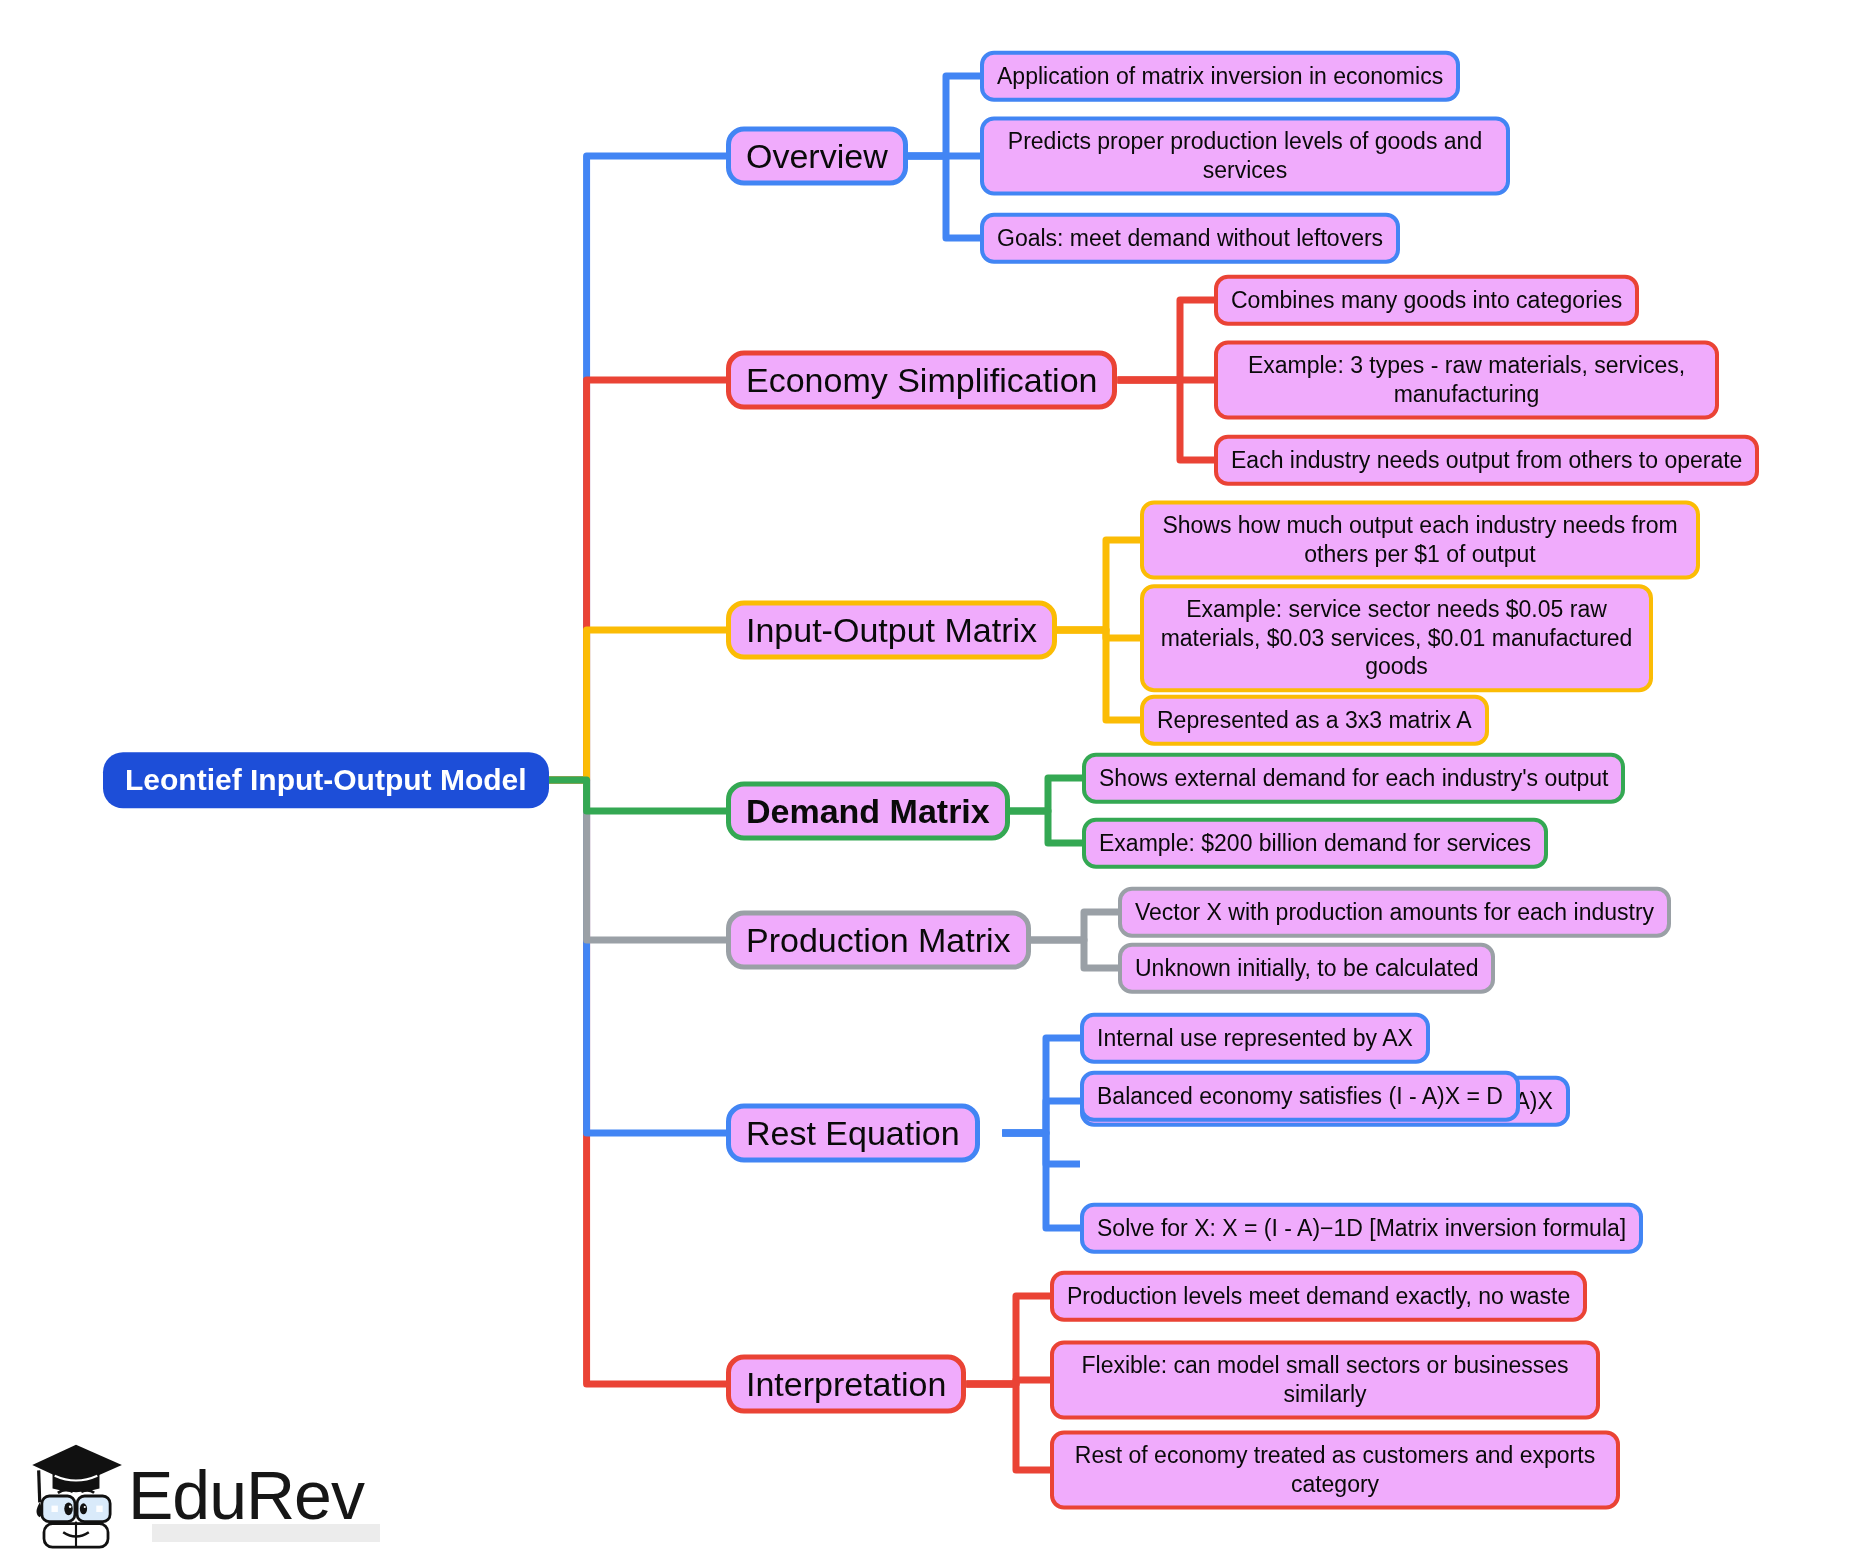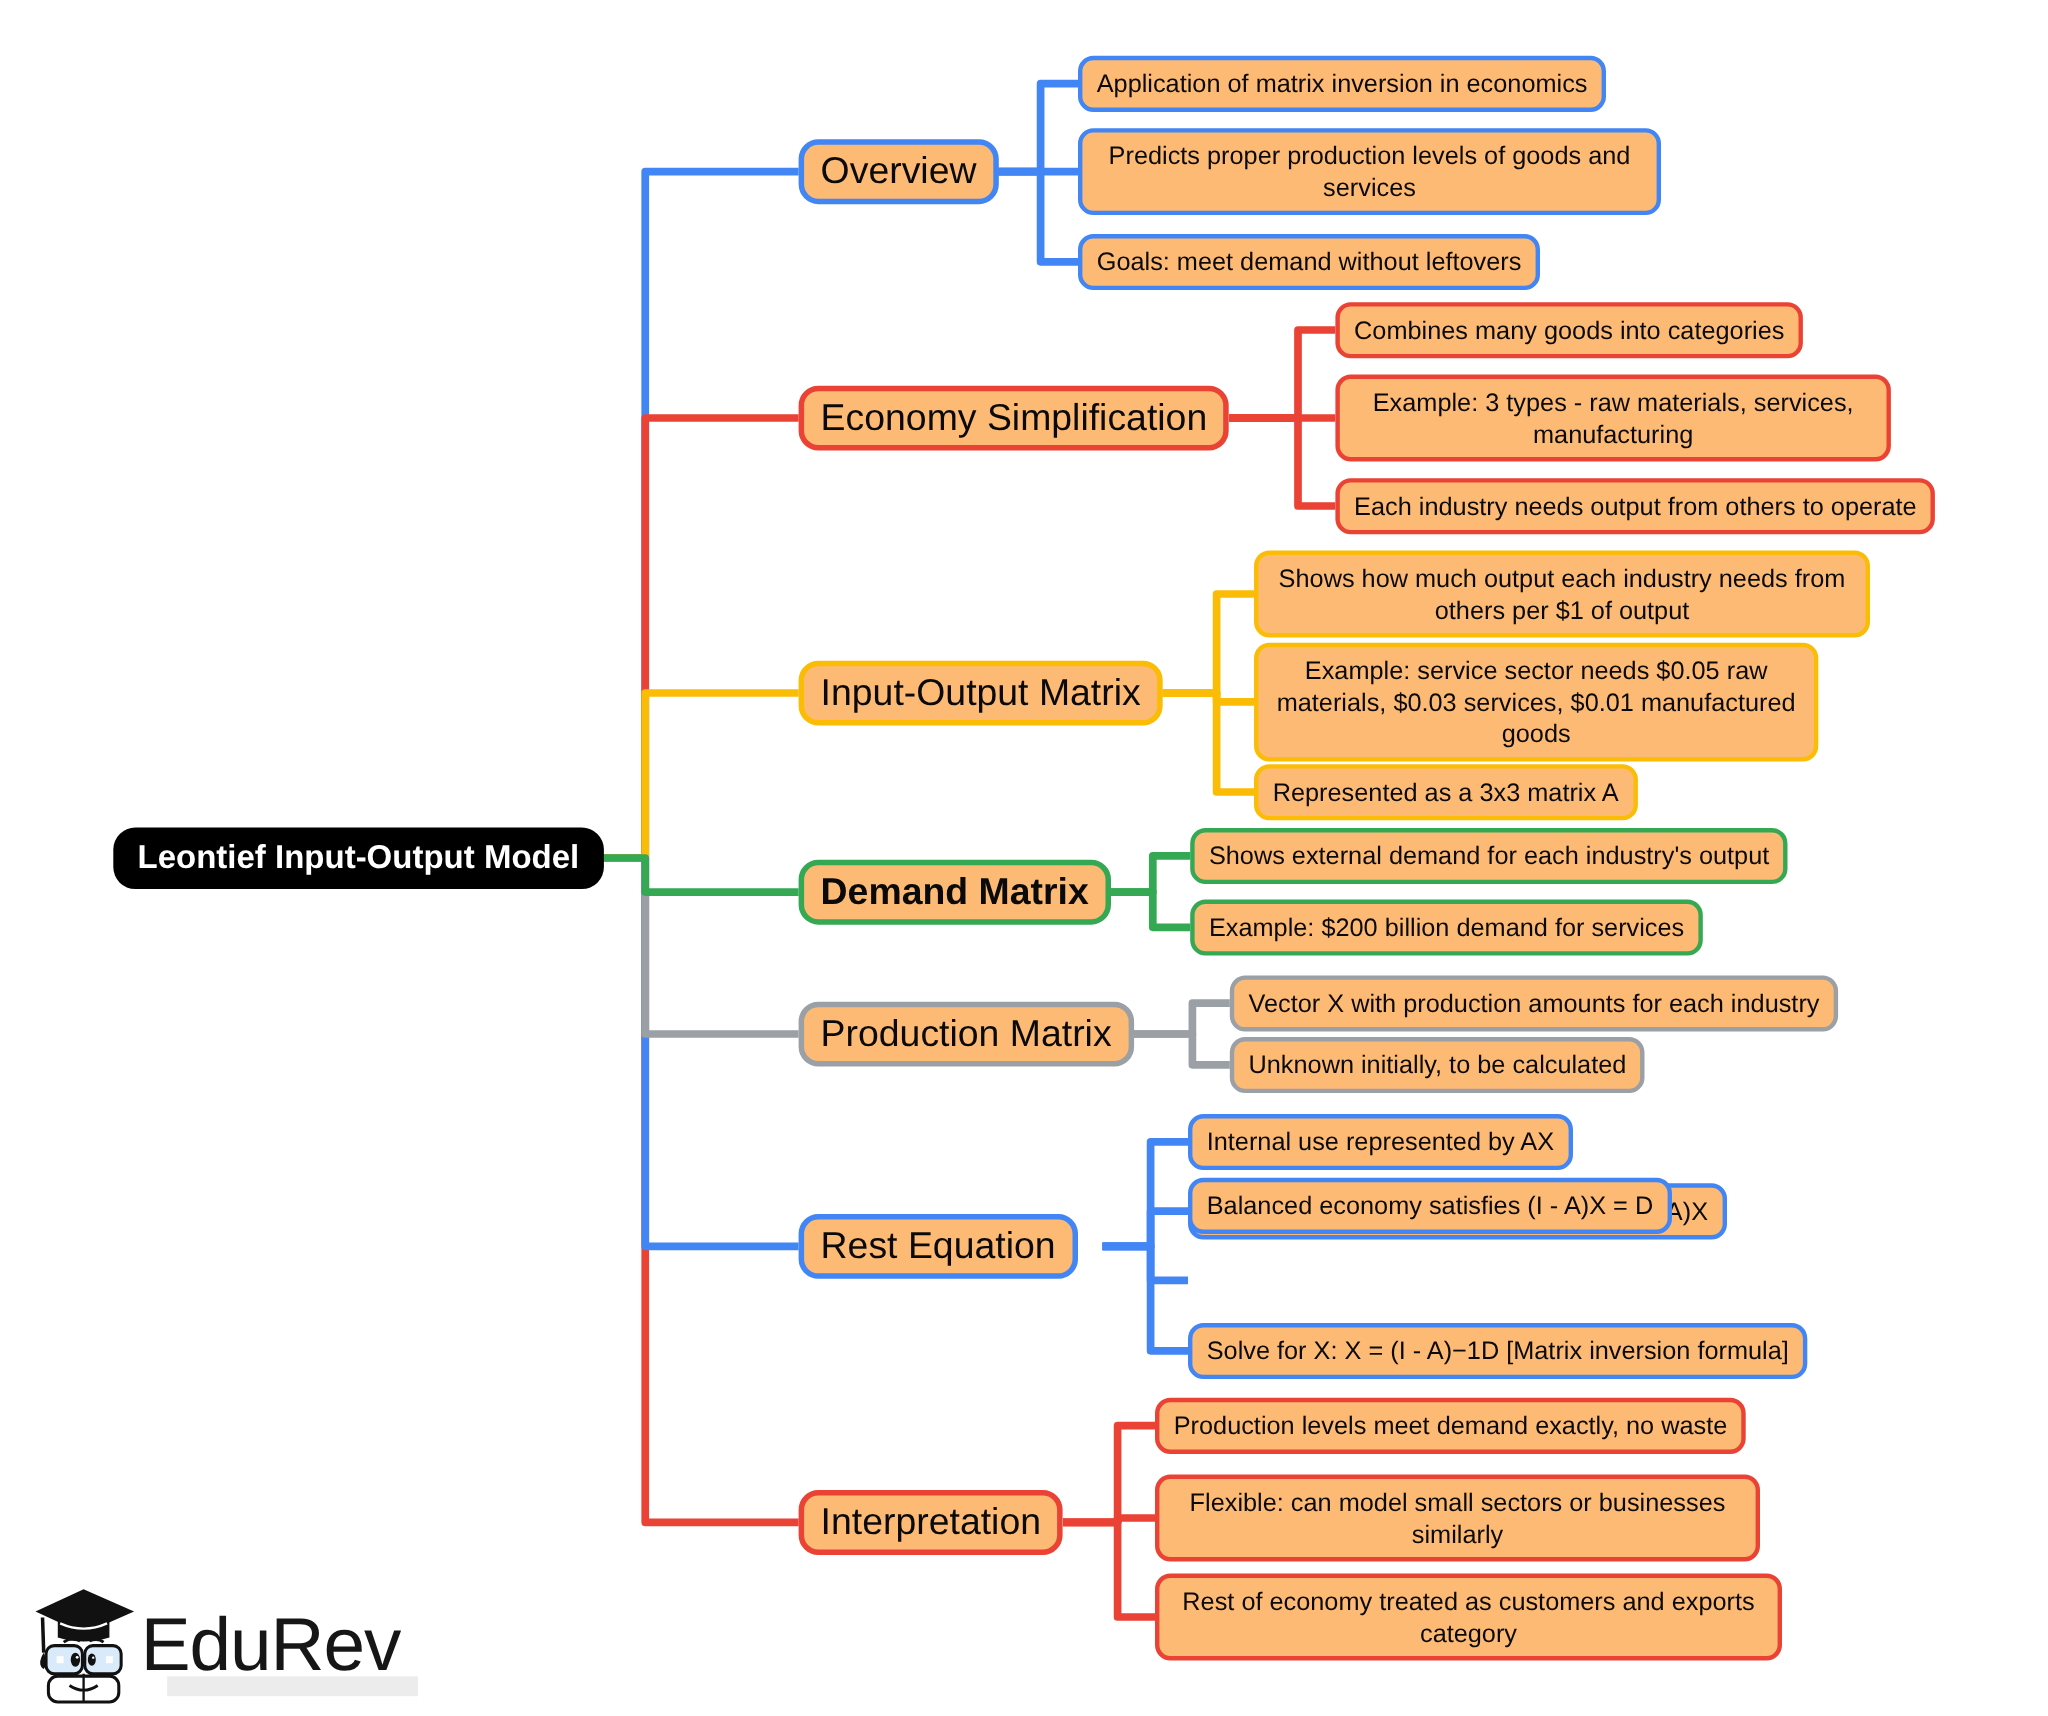--- a/index.html
+++ b/index.html
@@ -1,22 +1,22 @@
 <!DOCTYPE html>
 <html><head>
 <meta charset="utf-8">
 <title>Leontief Input-Output Model</title>
 <style>
   html,body{margin:0;padding:0;background:#fff;}
   #canvas{position:relative;width:1862px;height:1560px;background:#ffffff;overflow:hidden;
           font-family:"Liberation Sans","DejaVu Sans",sans-serif;}
   #wires{position:absolute;left:0;top:0;width:1862px;height:1560px;z-index:0;overflow:visible;}
-  .node{position:absolute;transform:translateY(-50%);background:#fdba74;border-style:solid;
+  .node{position:absolute;transform:translateY(-50%);background:#f0abfc;border-style:solid;
         color:#0a0a0a;z-index:2;box-sizing:border-box;}
-  .root{background:#000000;color:#fff;font-weight:bold;font-size:30px;line-height:1.25;
+  .root{background:#1d4ed8;color:#fff;font-weight:bold;font-size:30px;line-height:1.25;
         padding:9px 22px;border:none;border-radius:20px;white-space:nowrap;z-index:3;}
   .branch{border-width:5px;border-radius:18px;font-size:34px;line-height:1.2;
           padding:4px 15px;white-space:nowrap;}
   .leaf{border-width:4px;border-radius:14px;font-size:23px;line-height:1.24;
         padding:7px 13px;white-space:nowrap;}
   .wrap{white-space:normal;text-align:center;}
   .footer{position:absolute;left:28px;top:1440px;width:360px;height:112px;z-index:2;}
   .brand-band{position:absolute;left:124px;top:84px;width:228px;height:18px;background:#ececec;}
   .brand-text{position:absolute;left:100px;top:16px;font-size:68px;font-weight:normal;
               color:#161616;letter-spacing:-1px;}

